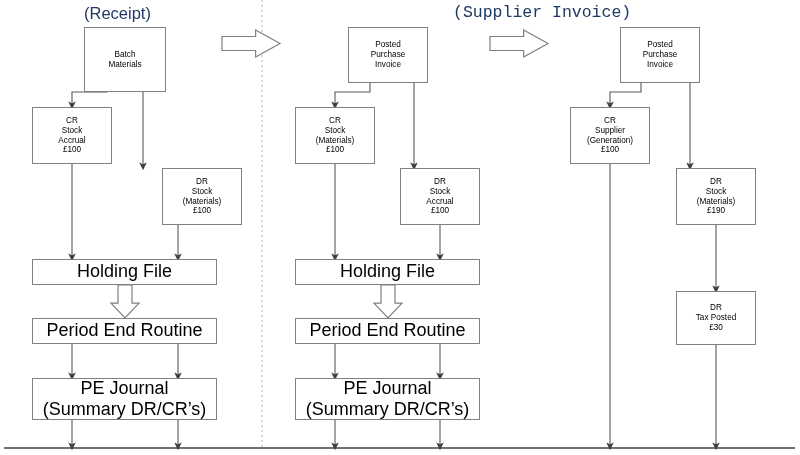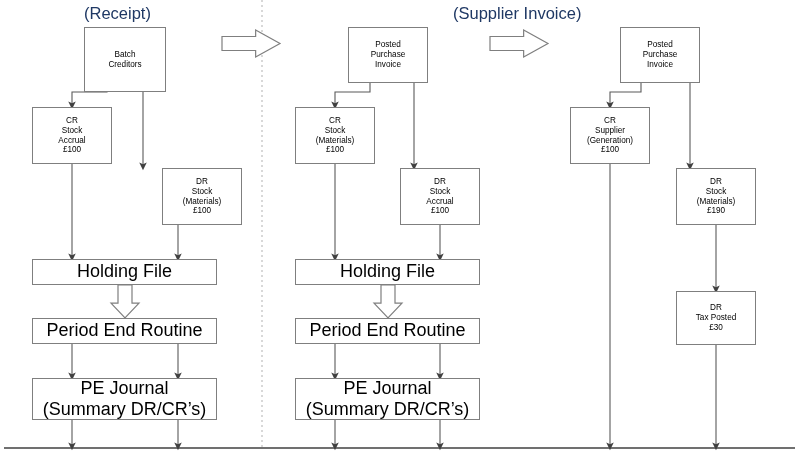--- a/index.html
+++ b/index.html
@@ -88,27 +88,27 @@
     <g id="blockarrow-group">
         <polygon points="222,36.48 255.64,36.48 255.64,30 280,43.5 255.64,57 255.64,50.519999999999996 222,50.519999999999996" fill="#ffffff" stroke="#7f7f7f" stroke-width="1.2"></polygon>
         <polygon points="490,36.48 523.64,36.48 523.64,30 548,43.5 523.64,57 523.64,50.519999999999996 490,50.519999999999996" fill="#ffffff" stroke="#7f7f7f" stroke-width="1.2"></polygon>
         <polygon points="118,285 132,285 132,303.15 139,303.15 125,318 111,303.15 118,303.15" fill="#ffffff" stroke="#7f7f7f" stroke-width="1.2"></polygon>
         <polygon points="381,285 395,285 395,303.15 402,303.15 388,318 374,303.15 381,303.15" fill="#ffffff" stroke="#7f7f7f" stroke-width="1.2"></polygon>
       </g>
   </svg>
 
   <div id="titles-layer">
       <div class="title" style="left: 84px; top: 5px; color: rgb(31, 56, 100);">(Receipt)</div>
-      <div class="title" style="left: 453px; top: 5px; color: rgb(31, 56, 100);">(Supplier Invoice)</div>
+      <div class="title" style="left: 453px; top: 5px; color: rgb(31, 56, 100); font-family: Liberation Mono, monospace;">(Supplier Invoice)</div>
     </div>
   <div id="boxes-layer">
       <div class="pbox small" style="left: 84px; top: 27px; width: 82px; height: 65px; border-color: rgb(127, 127, 127);">
         <div class="lines">
           <div>Batch</div>
-          <div>Creditors</div>
+          <div>Materials</div>
         </div>
       </div>
       <div class="pbox small" style="left: 32px; top: 107px; width: 80px; height: 57px; border-color: rgb(127, 127, 127);">
         <div class="lines">
           <div>CR</div>
           <div>Stock</div>
           <div>Accrual</div>
           <div>£100</div>
         </div>
       </div>

